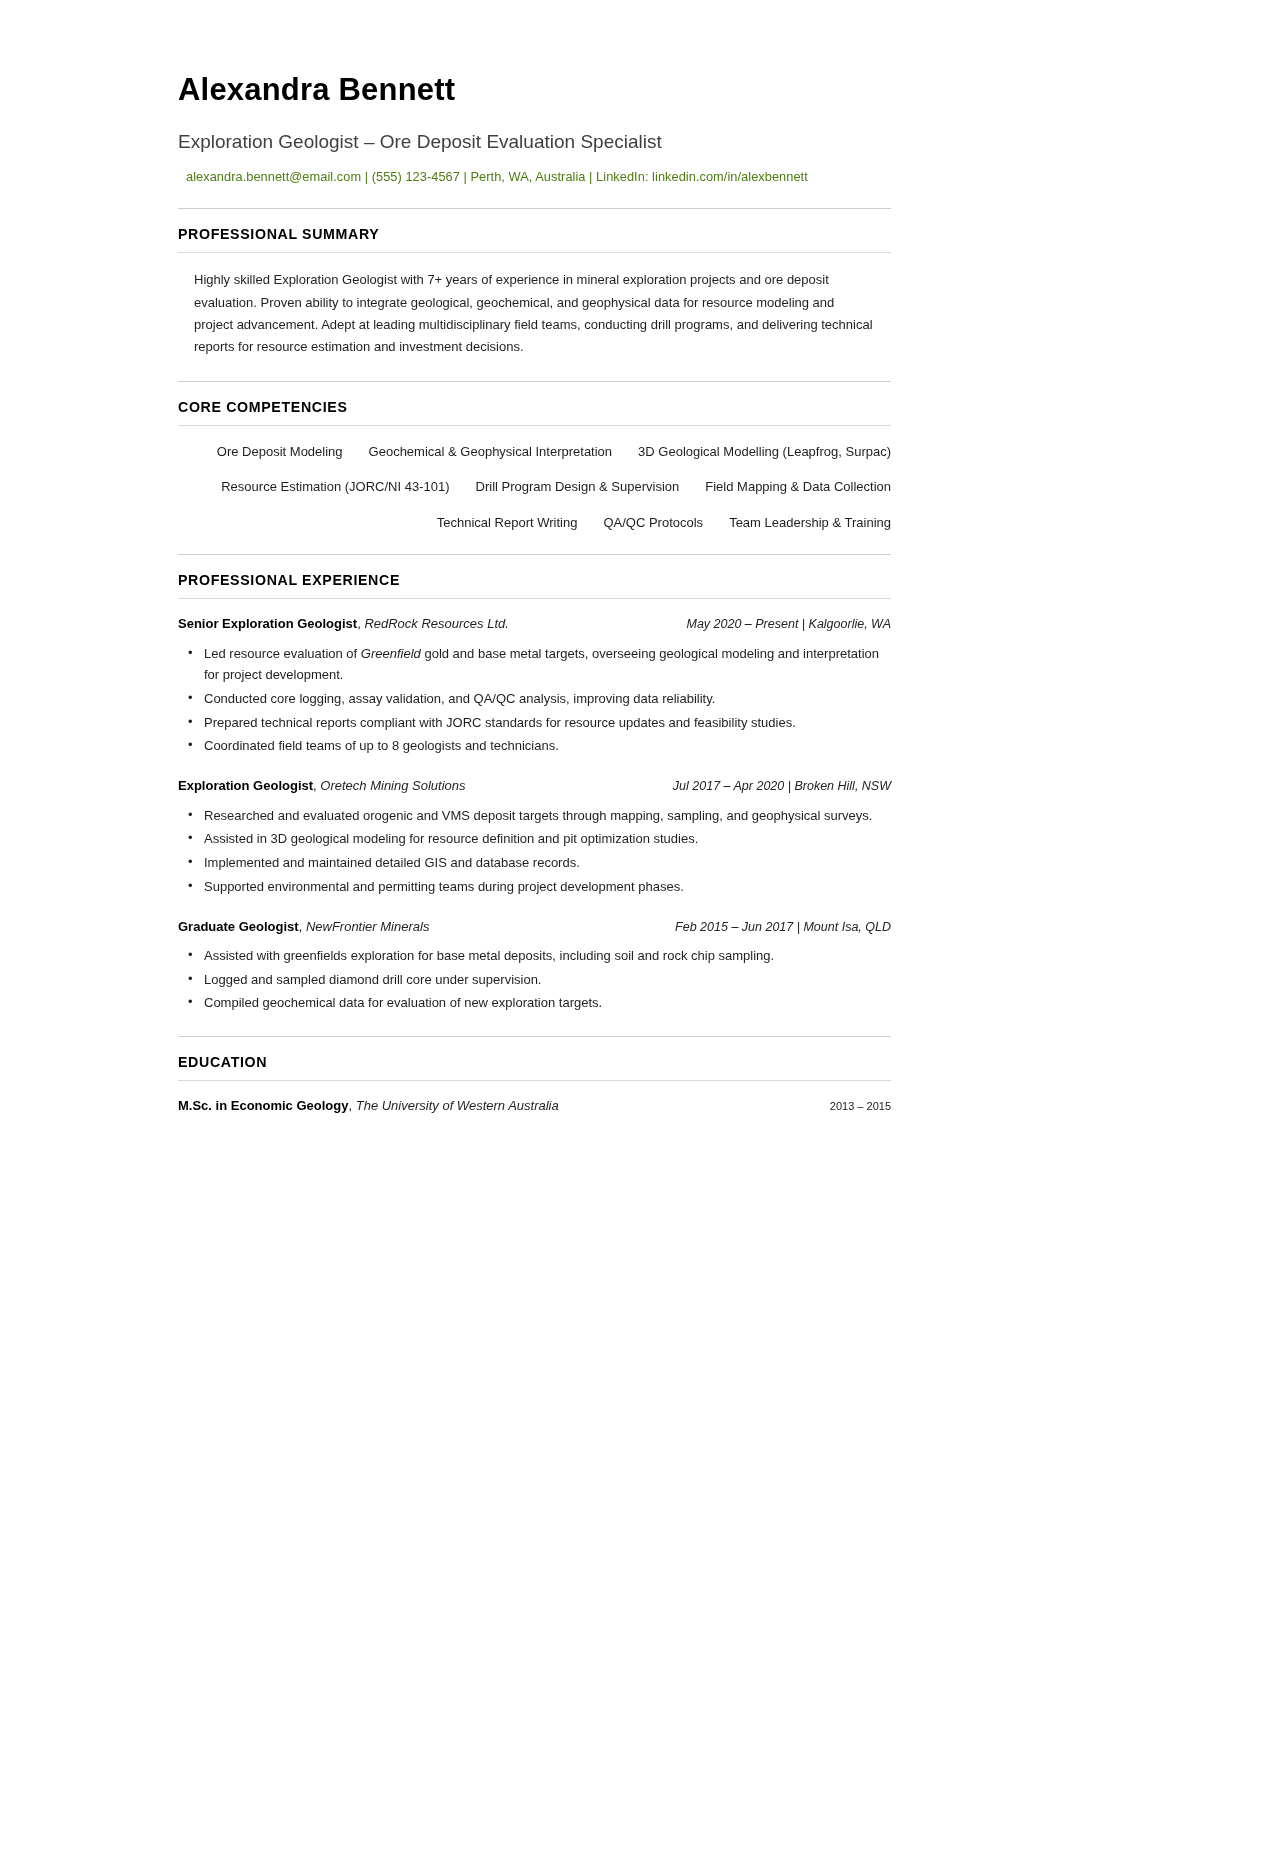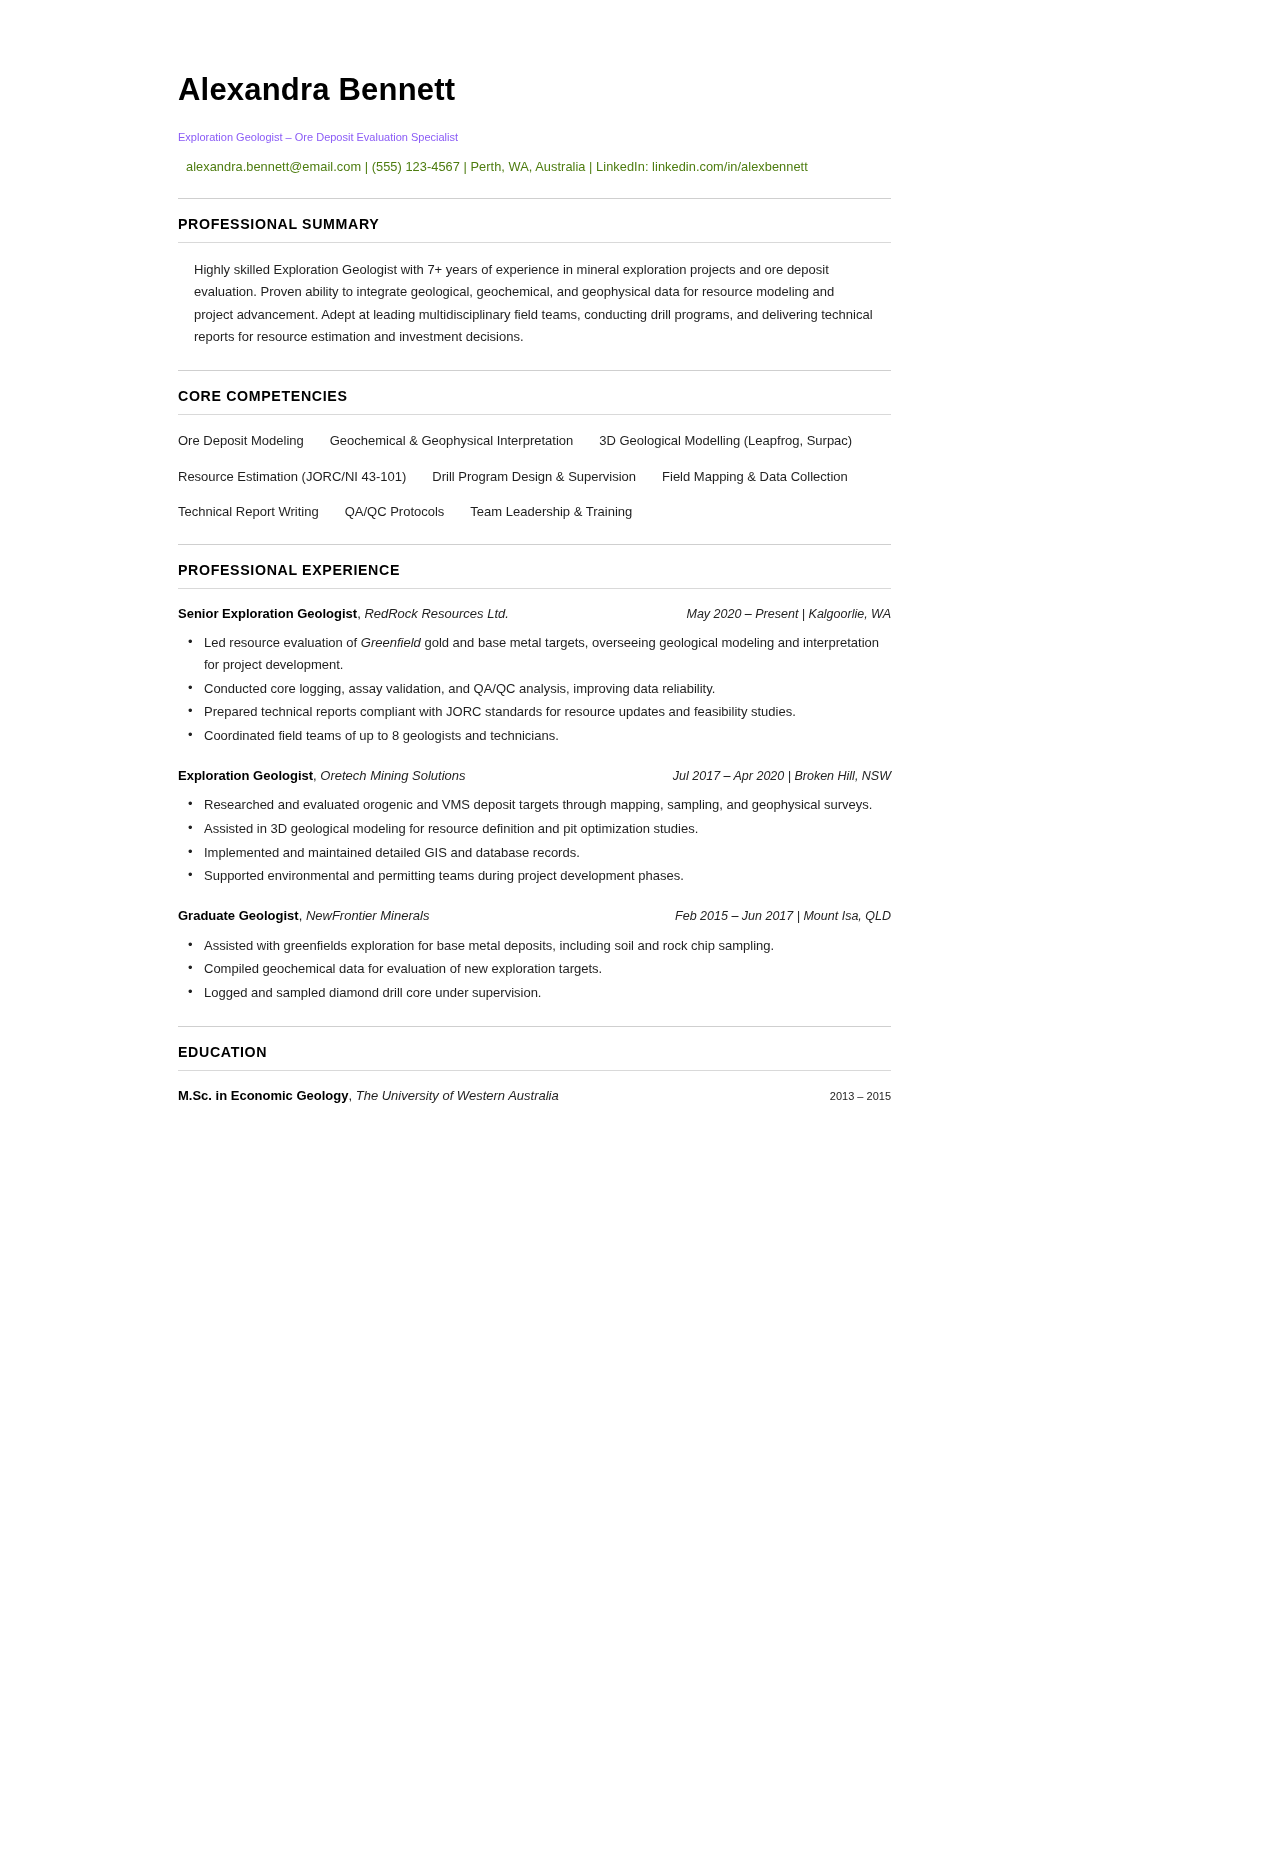--- a/index.html
+++ b/index.html
@@ -30,23 +30,23 @@
   
   .name {
     font-size: 31px;
     font-weight: bold;
     letter-spacing: 0.2px;
     color: #000;
     margin: 0 0 22px 0;
     line-height: 1.15;
   }
   .headline {
-    font-size: 11px;
+    font-size: 19px;
     font-weight: normal;
-    color: #8b5cf6;
+    color: #404040;
     margin: 0 0 14px 0;
     line-height: 1.3;
   }
   .contact {
     font-size: 12.8px;
     color: #4d7c0f;
     margin: 0 0 0 8px;
     line-height: 1.4;
     letter-spacing: 0.05px;
   }
@@ -84,20 +84,21 @@
   }
 
   
   .comp-rows {
     margin: 0;
   }
   .comp-row {
     display: flex;
     flex-wrap: nowrap;
     margin-bottom: 16px;
+    justify-content: flex-end;
   }
   .comp-row:last-child { margin-bottom: 0; }
   .comp-item {
     font-size: 13px;
     color: #1f1f1f;
     line-height: 1.5;
     margin-right: 26px;
     white-space: nowrap;
   }
   .comp-item:last-child { margin-right: 0; }
@@ -253,22 +254,22 @@
 
       <div class="job">
         <div class="job-head">
           <div class="job-left">
             <span class="job-title">Graduate Geologist</span><span>, </span><span class="job-company">NewFrontier Minerals</span>
           </div>
           <div class="job-meta">Feb 2015 – Jun 2017  |  Mount Isa, QLD</div>
         </div>
         <ul class="bullets">
           <li><span>Assisted with greenfields exploration for base metal deposits, including soil and rock chip sampling.</span></li>
+          <li><span>Logged and sampled diamond drill core under supervision.</span></li>
           <li><span>Compiled geochemical data for evaluation of new exploration targets.</span></li>
-          <li><span>Logged and sampled diamond drill core under supervision.</span></li>
         </ul>
       </div>
     </div>
 
     <div class="section">
       <div class="section-rule-top"></div>
       <div class="section-title">EDUCATION</div>
       <div class="section-rule-bottom"></div>
       <div class="edu-row">
         <div class="edu-left">

